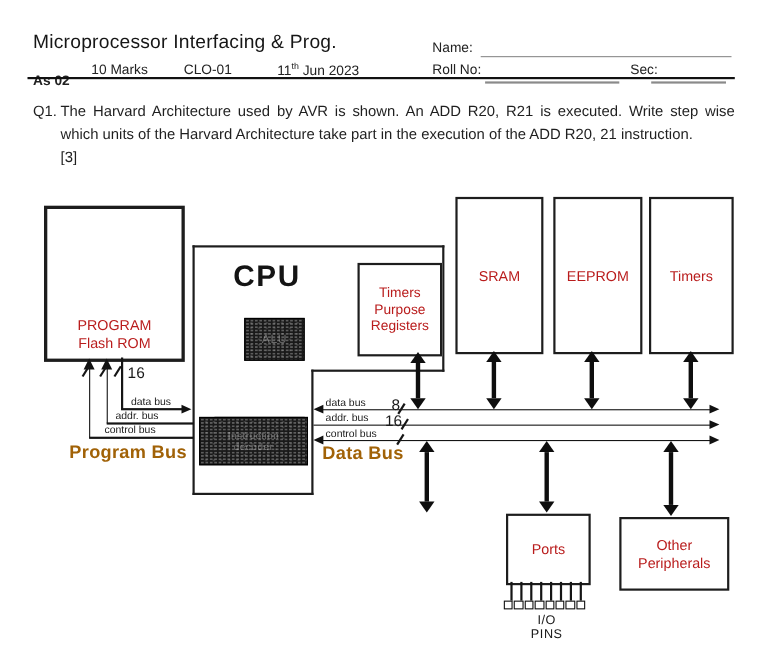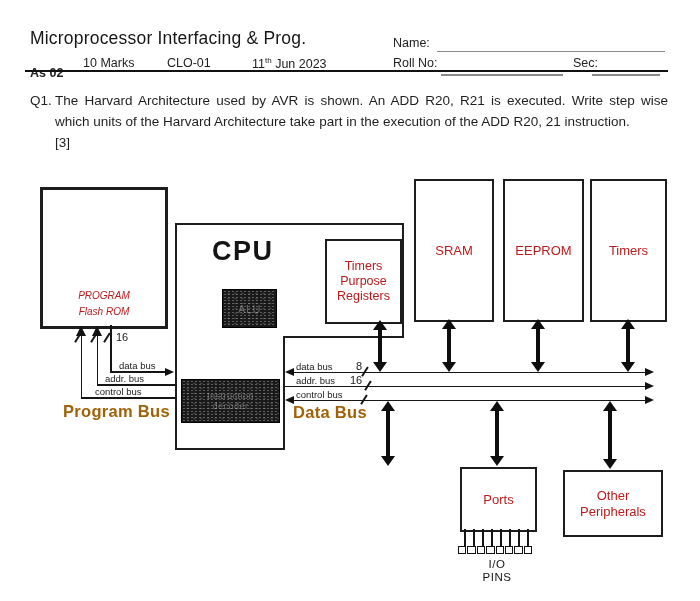--- a/index.html
+++ b/index.html
@@ -28,21 +28,21 @@
     background-image:
       radial-gradient(rgba(255,255,255,.30) 1px, transparent 1.4px),
       radial-gradient(rgba(255,255,255,.16) 1px, transparent 1.6px);
     background-size:4px 3px,7px 5px;background-position:0 0,2px 1px;
     display:flex;align-items:center;justify-content:center;overflow:hidden;}
   .noisebox .ghost{color:rgba(215,215,215,.42);font-size:9px;line-height:10px;
     text-align:center;letter-spacing:.5px;filter:blur(.4px);}
   .busline{position:absolute;background:#151515;height:1.6px;}
   .busvert{position:absolute;background:#151515;width:1.6px;}
   .buslbl{position:absolute;font-size:9.5px;color:#1a1a1a;white-space:nowrap;}
-  .busnum{position:absolute;font-size:11px;color:#1a1a1a;}
+  .busnum{position:absolute;font-size:14px;color:#1a1a1a;}
   .bustitle{position:absolute;font-size:16.5px;font-weight:600;color:#a16207;letter-spacing:.3px;}
   .tick{position:absolute;width:1.6px;height:11px;background:#151515;transform:rotate(32deg);}
   .arr-r{position:absolute;width:0;height:0;border-top:4.5px solid transparent;
          border-bottom:4.5px solid transparent;border-left:9.5px solid #111;}
   .arr-l{position:absolute;width:0;height:0;border-top:4.5px solid transparent;
          border-bottom:4.5px solid transparent;border-right:9.5px solid #111;}
   .arr-u{position:absolute;width:0;height:0;border-left:5px solid transparent;
          border-right:5px solid transparent;border-bottom:10px solid #111;}
   .darrow{position:absolute;width:14px;display:flex;flex-direction:column;align-items:center;}
   .darrow .tu{width:0;height:0;border-left:7px solid transparent;border-right:7px solid transparent;
@@ -75,21 +75,21 @@
   <div class="abs rule" style="left:25px;top:70px;width:643px;height:2.4px;"></div>
   <div class="abs grayline" style="left:441px;top:74px;width:122px;height:1.6px;"></div>
   <div class="abs grayline" style="left:592px;top:74px;width:68px;height:1.6px;"></div>
 
   <div class="abs qtext" style="left:30px;top:91px;">Q1.</div>
   <div class="abs qtext just" style="left:55px;top:91px;width:613px;">The Harvard Architecture used by AVR is shown. An ADD R20, R21 is executed. Write step wise</div>
   <div class="abs qtext" style="left:55px;top:112px;width:613px;">which units of the Harvard Architecture take part in the execution of the ADD R20, 21 instruction.</div>
   <div class="abs qtext" style="left:55px;top:133px;">[3]</div>
 
   <div class="dbox" style="left:40px;top:187px;width:122px;height:136px;border-width:3px;align-items:flex-end;">
-    <div class="lbl" style="padding-bottom:6px;font-size:10px;font-style:italic;">
+    <div class="lbl" style="padding-bottom:6px;font-size:13px;">
       <div>PROGRAM</div>
       <div>Flash ROM</div>
     </div>
   </div>
 
   <div class="seg" style="left:175px;top:223px;width:229px;height:2px;"></div>
   <div class="seg" style="left:402px;top:223px;width:2px;height:115px;"></div>
   <div class="seg" style="left:283px;top:336px;width:121px;height:2px;"></div>
   <div class="seg" style="left:283px;top:336px;width:2px;height:114px;"></div>
   <div class="seg" style="left:175px;top:448px;width:110px;height:2px;"></div>

